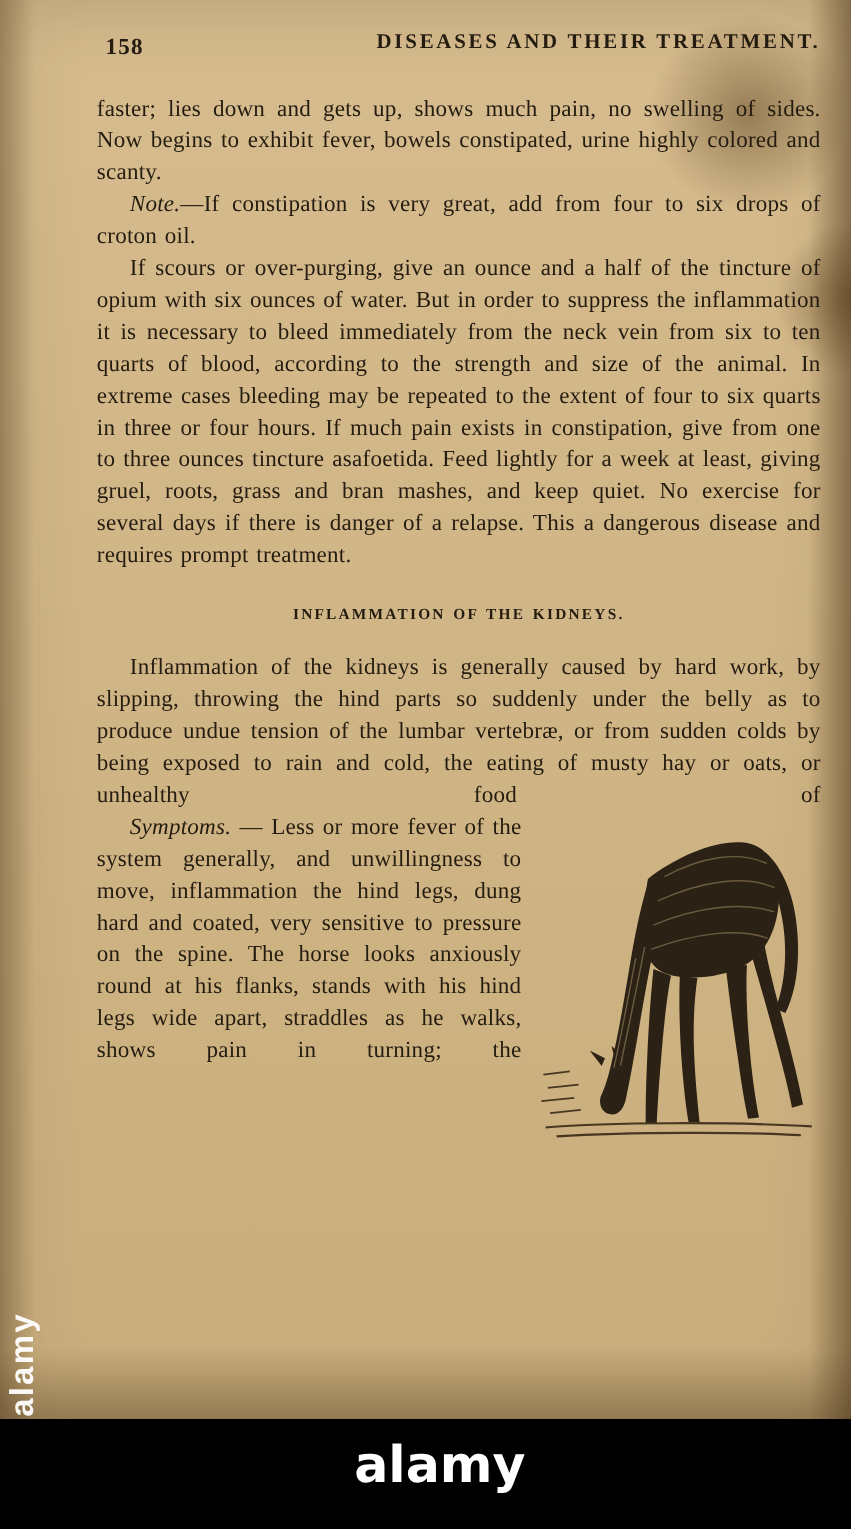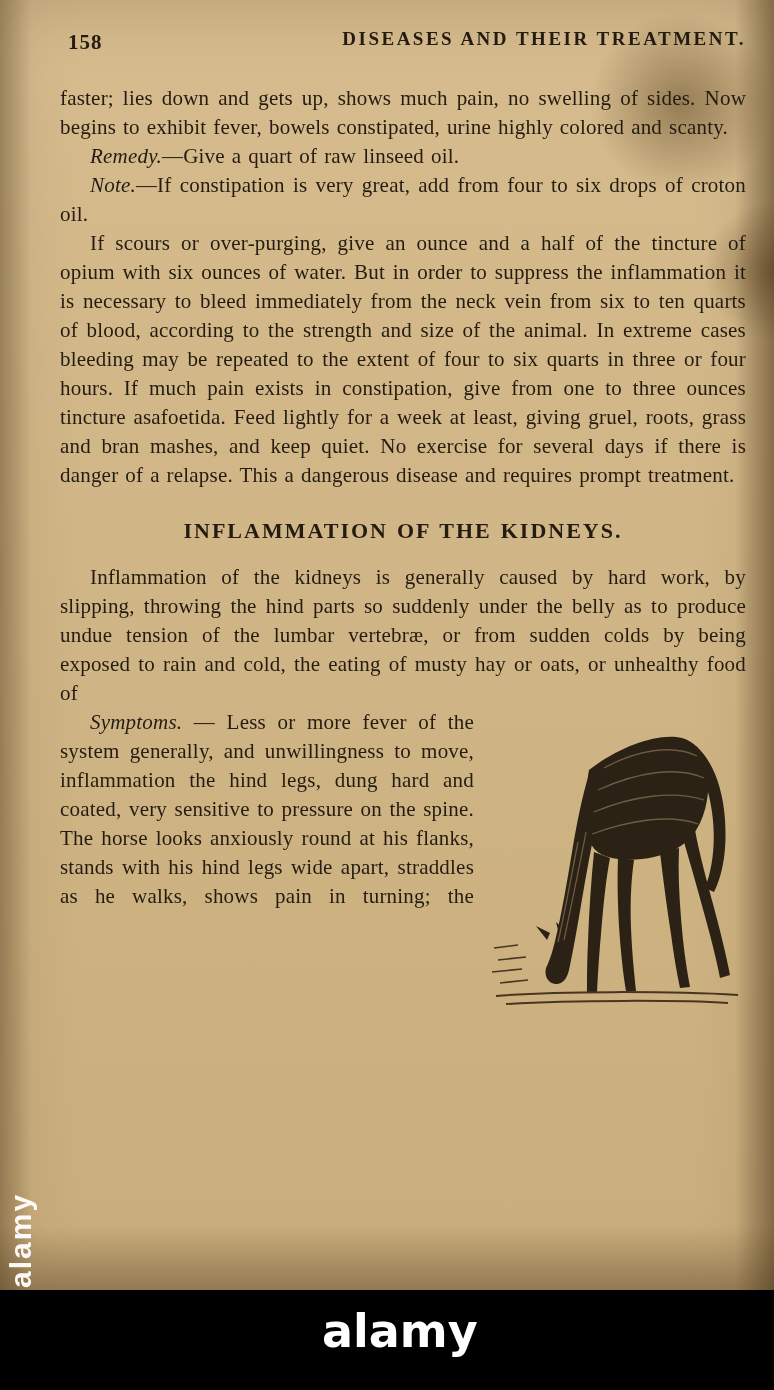--- a/index.html
+++ b/index.html
@@ -15,21 +15,21 @@
     background:
       radial-gradient(circle 130px at 88% 8%, rgba(74,48,18,0.45), rgba(74,48,18,0) 70%),
       radial-gradient(circle 100px at 100% 21%, rgba(74,48,18,0.50), rgba(74,48,18,0) 70%),
       linear-gradient(270deg, rgba(60,40,15,0.45), rgba(60,40,15,0) 5%),
       linear-gradient(90deg, rgba(60,40,15,0.30), rgba(60,40,15,0) 4%),
       linear-gradient(0deg, rgba(60,40,15,0.30), rgba(60,40,15,0) 5%),
       linear-gradient(180deg, #d6bc8e 0%, #d0b586 45%, #c9ad7c 100%);
     box-shadow: inset 0 0 70px rgba(70,48,18,0.25);
   }
 
-  .page-inner { padding: 28px 28px 0 60px; }
+  .page-inner { padding: 28px 28px 0 88px; }
 
   .page-header { position: relative; height: 30px; margin-bottom: 26px; }
   .page-number {
     position: absolute; left: 8px; top: 2px;
     font-weight: bold; font-size: 21px; letter-spacing: 1px;
   }
   .running-title {
     display: block; text-align: right;
     font-weight: bold; font-size: 19px; letter-spacing: 2.5px;
   }
@@ -37,21 +37,21 @@
   .body-text { font-size: 21px; line-height: 29px; word-spacing: 1.5px; letter-spacing: 0.2px; }
   .body-text p { margin: 0; text-align: justify; }
   .indent { text-indent: 30px; }
   .noindent { text-indent: 0; }
   .force-last { text-align-last: justify; }
   .ital { font-style: italic; }
 
   .section-heading {
     margin: 26px 0 18px 0;
     text-align: center;
-    font-size: 22px; font-weight: bold; letter-spacing: 2px;
+    font-size: 14px; font-weight: bold; letter-spacing: 2px;
   }
 
   .wrap-zone::after { content: ""; display: block; clear: both; }
 
   .horse-figure {
     float: right; width: 258px;
     margin: 4px 0 120px 14px;
     text-align: center;
   }
   .horse-figure svg { display: block; width: 250px; height: 300px; margin: 0 auto; }
@@ -99,21 +99,20 @@
 
       <div class="page-header">
         <span class="page-number">158</span>
         <span class="running-title">DISEASES AND THEIR TREATMENT.</span>
       </div>
 
       <div class="body-text">
 
         <p class="noindent">faster; lies down and gets up, shows much pain, no swelling of sides.  Now begins to exhibit fever, bowels constipated, urine highly colored and scanty.</p>
 
-        <p class="indent"><span class="ital">Remedy.</span><span>—Give a quart of raw linseed oil.</span></p>
 
         <p class="indent"><span class="ital">Note.</span><span>—If constipation is very great, add from four to six drops of croton oil.</span></p>
 
         <p class="indent">If scours or over-purging, give an ounce and a half of the tincture of opium with six ounces of water.  But in order to suppress the inflammation it is necessary to bleed immediately from the neck vein from six to ten quarts of blood, according to the strength and size of the animal.  In extreme cases bleeding may be repeated to the extent of four to six quarts in three or four hours.  If much pain exists in constipation, give from one to three ounces tincture asafoetida.  Feed lightly for a week at least, giving gruel, roots, grass and bran mashes, and keep quiet.  No exercise for several days if there is danger of a relapse.  This a dangerous disease and requires prompt treatment.</p>
 
         <h2 class="section-heading">INFLAMMATION OF THE KIDNEYS.</h2>
 
         <p class="indent force-last">Inflammation of the kidneys is generally caused by hard work, by slipping, throwing the hind parts so suddenly under the belly as to produce undue tension of the lumbar vertebræ, or from sudden colds by being exposed to rain and cold, the eating of musty hay or oats, or unhealthy food of</p>
 
         <div class="wrap-zone">

